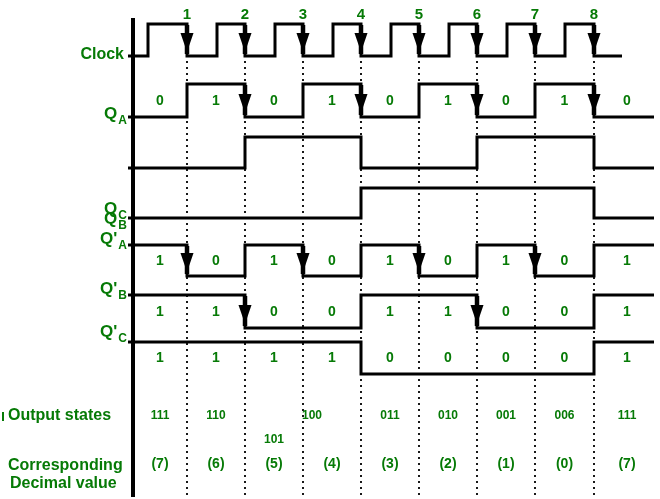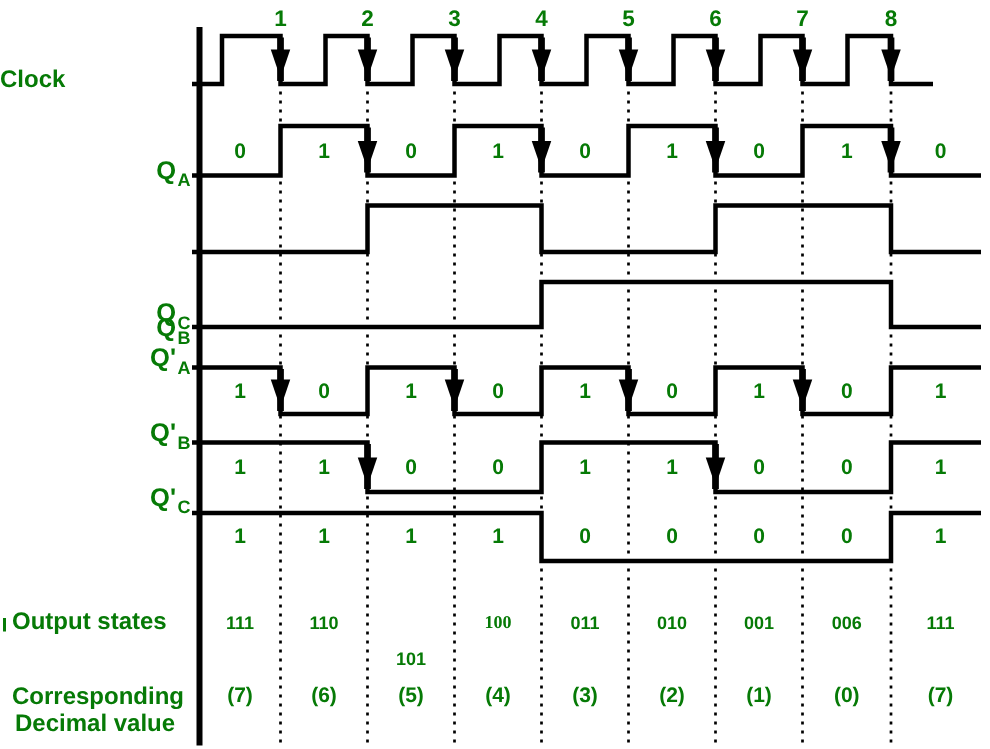--- a/index.html
+++ b/index.html
@@ -6,21 +6,21 @@
   .stage{
     position:relative;width:660px;height:499px;background:#ffffff;
     font-family:"Liberation Sans", sans-serif;overflow:hidden;
   }
   .stage svg{position:absolute;left:0;top:0;}
   .lbl{position:absolute;font-weight:bold;white-space:nowrap;}
   .green{color:#067a06;}
   .ctr{transform:translate(-50%,-50%);}
   .rowlbl{left:0;width:127px;text-align:right;font-size:17px;}
   .rowlbl .sub{font-size:12px;vertical-align:-5px;margin-left:1px;}
-  .clocklbl{left:0;width:124px;text-align:left;font-size:16px;top:45px;}
+  .clocklbl{left:0;width:124px;text-align:right;font-size:16px;top:45px;}
   .outlbl{left:8px;top:406px;font-size:16px;text-align:center;}
   .corrlbl{left:8px;top:456px;font-size:16px;}
   .declbl{left:10px;top:474px;font-size:16px;}
   .tickmark{position:absolute;left:2px;top:412px;width:2px;height:9px;background:#067a06;}
   .num{font-size:15px;}
   .val{font-size:14px;}
   .state{font-size:12px;}
   .dec{font-size:14px;}
 </style>
 </head>
@@ -128,21 +128,21 @@
       <div class="lbl green ctr val" style="left: 332px; top: 357px;">1</div>
       <div class="lbl green ctr val" style="left: 390px; top: 357px;">0</div>
       <div class="lbl green ctr val" style="left: 448px; top: 357px;">0</div>
       <div class="lbl green ctr val" style="left: 506px; top: 357px;">0</div>
       <div class="lbl green ctr val" style="left: 564.5px; top: 357px;">0</div>
       <div class="lbl green ctr val" style="left: 627px; top: 357px;">1</div>
       <div class="lbl green rowlbl" style="top: 322px;"><span>Q'</span><span class="sub">C</span></div>
       <div class="lbl green ctr state" style="left: 160px; top: 415px;">111</div>
       <div class="lbl green ctr state" style="left: 216px; top: 415px; text-align: right;">110</div>
       <div class="lbl green ctr state" style="left: 274px; top: 439px;">101</div>
-      <div class="lbl green ctr state" style="left: 332px; top: 415px; font-family: Liberation Serif, serif;">100</div>
+      <div class="lbl green ctr state" style="left: 312px; top: 415px;">100</div>
       <div class="lbl green ctr state" style="left: 390px; top: 415px;">011</div>
       <div class="lbl green ctr state" style="left: 448px; top: 415px;">010</div>
       <div class="lbl green ctr state" style="left: 506px; top: 415px;">001</div>
       <div class="lbl green ctr state" style="left: 564.5px; top: 415px;">006</div>
       <div class="lbl green ctr state" style="left: 627px; top: 415px;">111</div>
       <div class="lbl green ctr dec" style="left: 160px; top: 463px;">(7)</div>
       <div class="lbl green ctr dec" style="left: 216px; top: 463px;">(6)</div>
       <div class="lbl green ctr dec" style="left: 274px; top: 463px;">(5)</div>
       <div class="lbl green ctr dec" style="left: 332px; top: 463px;">(4)</div>
       <div class="lbl green ctr dec" style="left: 390px; top: 463px;">(3)</div>

